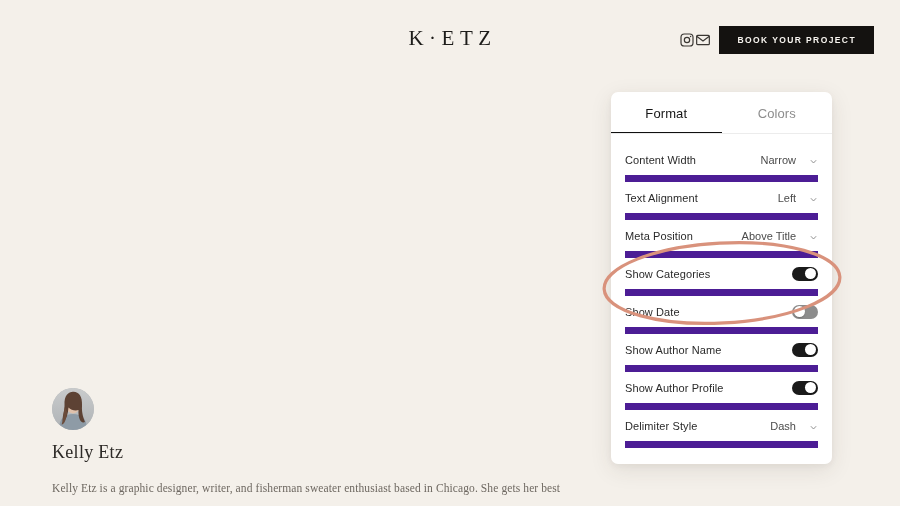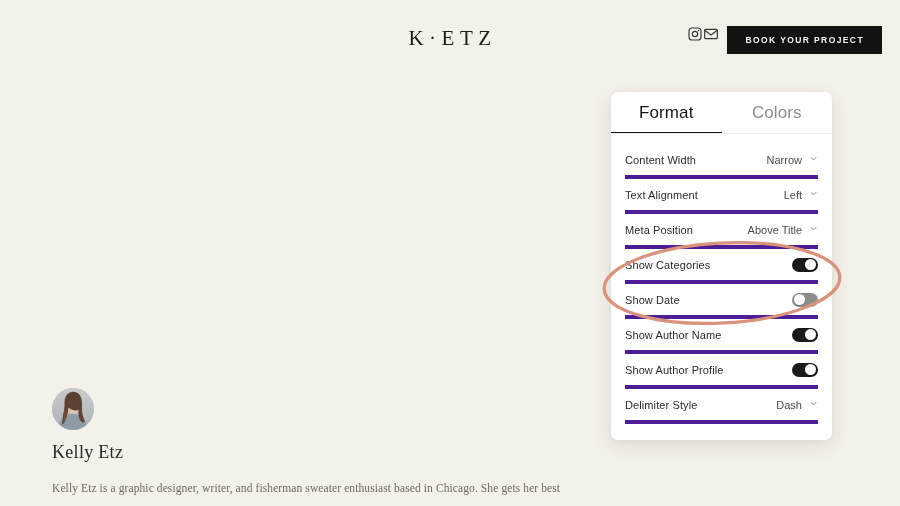--- a/index.html
+++ b/index.html
@@ -36,23 +36,24 @@
     text-align: center;
     font-family: "Liberation Serif", serif;
     font-size: 21px;
     letter-spacing: 5.5px;
     color: #1d1c1a;
     font-weight: 400;
     text-indent: 5px;
   }
   .nav-right {
     position: absolute;
-    right: 18px;
+    right: 26px;
     top: 26px;
     display: flex;
+    align-items: center;
     gap: 0;
   }
   .social-icon {
     width: 16px;
     height: 16px;
     display: block;
     color: #3a3733;
   }
   .social-icon svg { display: block; }
   .cta-button {
@@ -147,21 +148,21 @@
   .panel-tabs {
     display: flex;
     height: 42px;
     position: relative;
   }
   .panel-tab {
     flex: 1;
     display: flex;
     align-items: center;
     justify-content: center;
-    font-size: 17px;
+    font-size: 13px;
     color: #8d8d8d;
     cursor: pointer;
     position: relative;
     letter-spacing: 0.1px;
   }
   .panel-tab.active {
     color: #161616;
   }
   .panel-tab.active::after {
     content: "";
@@ -179,33 +180,33 @@
     background: #ececec;
   }
   .panel-rows {
     padding: 0 14px 16px 14px;
   }
   .prow {
     height: 31px;
     display: flex;
     align-items: center;
     justify-content: space-between;
-    border-bottom: 4px solid #4c1d95;
+    border-bottom: 7px solid #4c1d95;
     cursor: pointer;
   }
   .prow.first { margin-top: 10px; }
   .prow .plabel {
     font-size: 11px;
     color: #2a2a2a;
     letter-spacing: 0.1px;
   }
   .prow .pvalwrap {
     display: flex;
-    align-items: flex-start;
-    gap: 7px;
+    align-items: flex-end;
+    gap: 13px;
   }
   .prow .pval {
     font-size: 11px;
     color: #4b4b4b;
   }
   .chev {
     width: 9px; height: 9px;
     display: block;
     color: #8e8e8e;
   }

